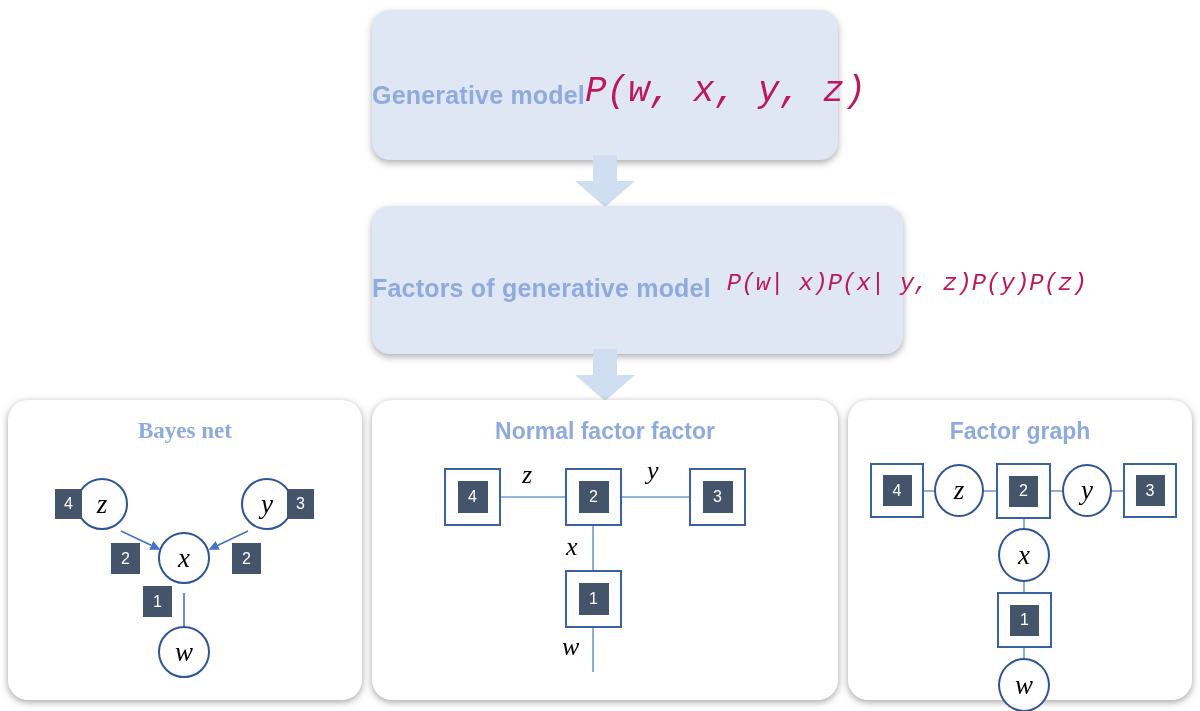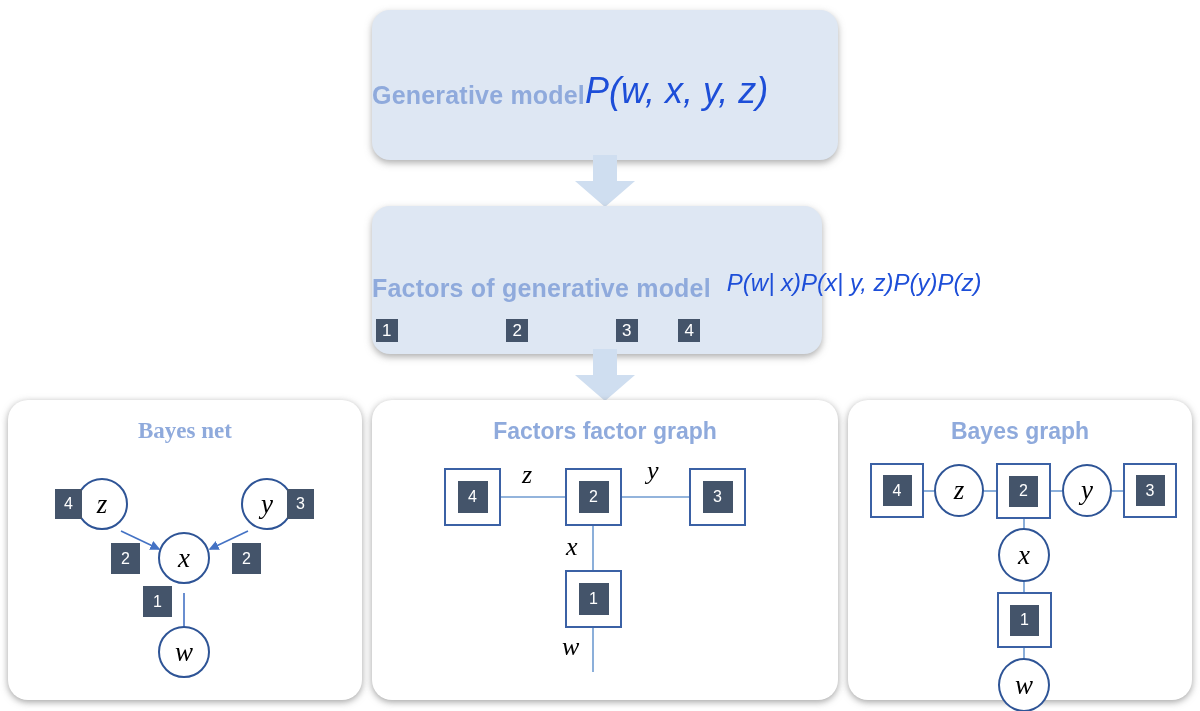--- a/index.html
+++ b/index.html
@@ -23,23 +23,23 @@
     align-items:center;
   }
   .flowtitle{
     color:#8faadc;
     font-weight:bold;
     font-family:"Liberation Sans",sans-serif;
     letter-spacing:.2px;
     white-space:nowrap;
   }
   .formula{
-    font-family:Liberation Sans, sans-serif;
+    font-family:Liberation Mono, monospace;
     font-style:italic;
-    color:#1d4ed8;
+    color:#be185d;
     white-space:nowrap;
   }
 
   
   .arrow{position:absolute;}
 
   
   .panel{
     position:absolute;
     background:#ffffff;
@@ -115,29 +115,23 @@
 
   <div class="flowbox" style="left:372px;top:10px;width:466px;height:150px;">
     <div class="flowtitle" style="font-size:25px;margin-top:20px;">Generative model</div>
     <div class="formula" style="font-size:36px;margin-top:12px;">P(w, x, y, z)</div>
   </div>
 
   <svg class="arrow" style="left:565px;top:155px;" width="80" height="56" viewBox="0 0 80 56">
     <polygon points="28,0 52,0 52,26 70,26 40,52 10,26 28,26" fill="#cfdef0"></polygon>
   </svg>
 
-  <div class="flowbox" style="left:372px;top:206px;width:450px;height:148px;">
+  <div class="flowbox" style="left:372px;top:206px;width:531px;height:148px;">
     <div class="flowtitle" style="font-size:25px;margin-top:16px;">Factors of generative model</div>
     <div class="formula" style="font-size:24px;margin-top:6px;margin-left:16px;">P(w| x)P(x| y, z)P(y)P(z)</div>
-    <div class="factor-index-row" style="left:0;top:113px;width:466px;text-align:center;">
-      <span class="badge-inline" style="margin-left:-134px;">1</span>
-      <span class="badge-inline" style="margin-left:104px;">2</span>
-      <span class="badge-inline" style="margin-left:83px;">3</span>
-      <span class="badge-inline" style="margin-left:36px;">4</span>
-    </div>
   </div>
 
   <svg class="arrow" style="left:565px;top:349px;" width="80" height="56" viewBox="0 0 80 56">
     <polygon points="28,0 52,0 52,26 70,26 40,52 10,26 28,26" fill="#cfdef0"></polygon>
   </svg>
 
   <div class="panel" style="left:8px;top:400px;width:354px;height:300px;">
     <div class="paneltitle" style="top:18px;font-family:Liberation Serif, serif;">Bayes net</div>
 
     <svg class="gfx" width="354" height="300" viewBox="0 0 354 300">
@@ -178,21 +172,21 @@
     </div>
     <div class="badge" style="left:224px;top:143px;width:29px;height:31px;">
       <span>2</span>
     </div>
     <div class="badge" style="left:135px;top:186px;width:29px;height:31px;">
       <span>1</span>
     </div>
   </div>
 
   <div class="panel" style="left:372px;top:400px;width:466px;height:300px;">
-    <div class="paneltitle" style="top:18px;">Factors factor graph</div>
+    <div class="paneltitle" style="top:18px;">Normal factor factor</div>
 
     <svg class="gfx" width="466" height="300" viewBox="0 0 466 300">
 
       <line x1="129" y1="97" x2="193" y2="97" stroke="#6f9bd1" stroke-width="1.6"></line>
 
       <line x1="250" y1="97" x2="317" y2="97" stroke="#6f9bd1" stroke-width="1.6"></line>
 
       <line x1="221" y1="125" x2="221" y2="172" stroke="#6f9bd1" stroke-width="1.6"></line>
 
       <line x1="221" y1="228" x2="221" y2="272" stroke="#6f9bd1" stroke-width="1.6"></line>
@@ -219,21 +213,21 @@
       </div>
     </div>
 
     <div class="edge-label" style="left:150px;top:60px;">z</div>
     <div class="edge-label" style="left:275px;top:56px;">y</div>
     <div class="edge-label" style="left:194px;top:132px;">x</div>
     <div class="edge-label" style="left:190px;top:232px;">w</div>
   </div>
 
   <div class="panel" style="left:848px;top:400px;width:344px;height:300px;">
-    <div class="paneltitle" style="top:18px;">Bayes graph</div>
+    <div class="paneltitle" style="top:18px;">Factor graph</div>
 
     <svg class="gfx" width="344" height="300" viewBox="0 0 344 300">
 
       <line x1="76" y1="91" x2="86" y2="91" stroke="#6f9bd1" stroke-width="1.6"></line>
       <line x1="136" y1="91" x2="148" y2="91" stroke="#6f9bd1" stroke-width="1.6"></line>
       <line x1="203" y1="91" x2="214" y2="91" stroke="#6f9bd1" stroke-width="1.6"></line>
       <line x1="264" y1="91" x2="275" y2="91" stroke="#6f9bd1" stroke-width="1.6"></line>
 
       <line x1="176" y1="119" x2="176" y2="128" stroke="#6f9bd1" stroke-width="1.6"></line>
       <line x1="176" y1="182" x2="176" y2="192" stroke="#6f9bd1" stroke-width="1.6"></line>

